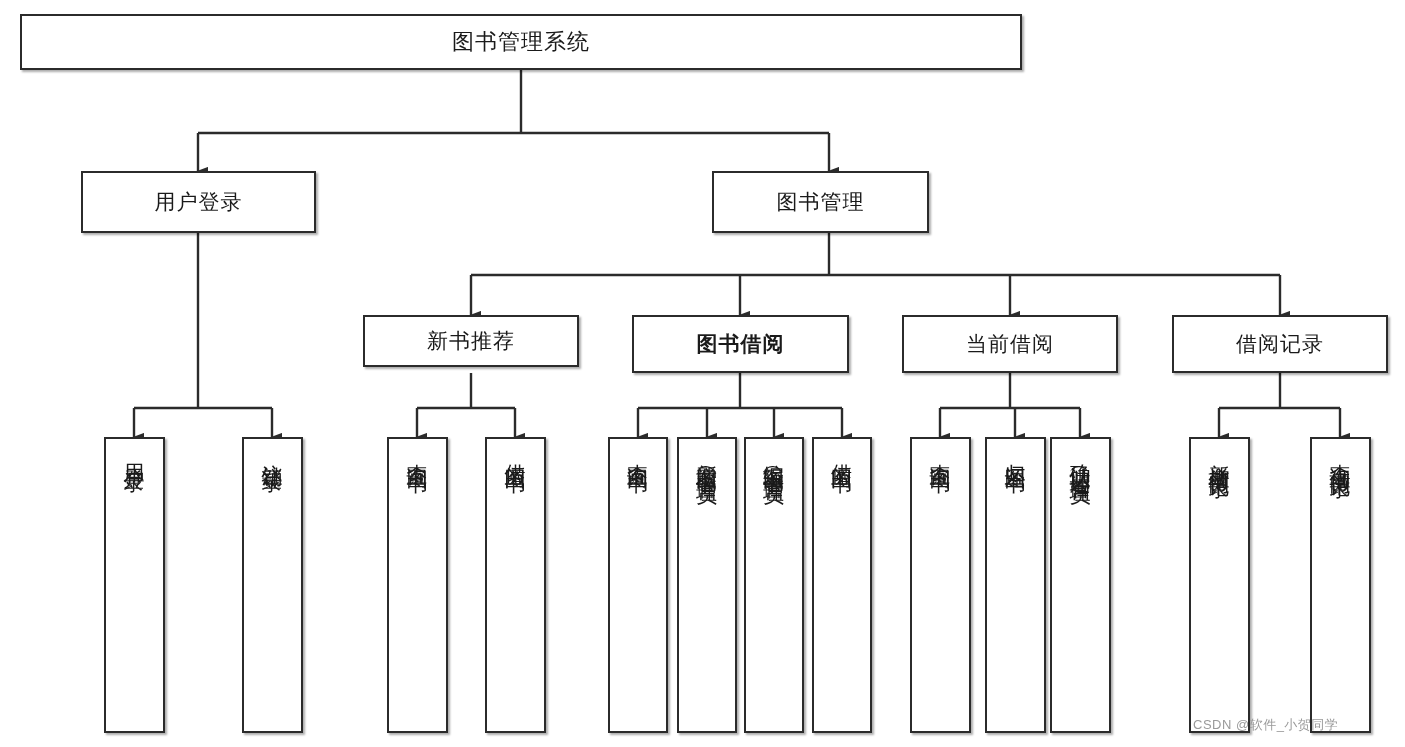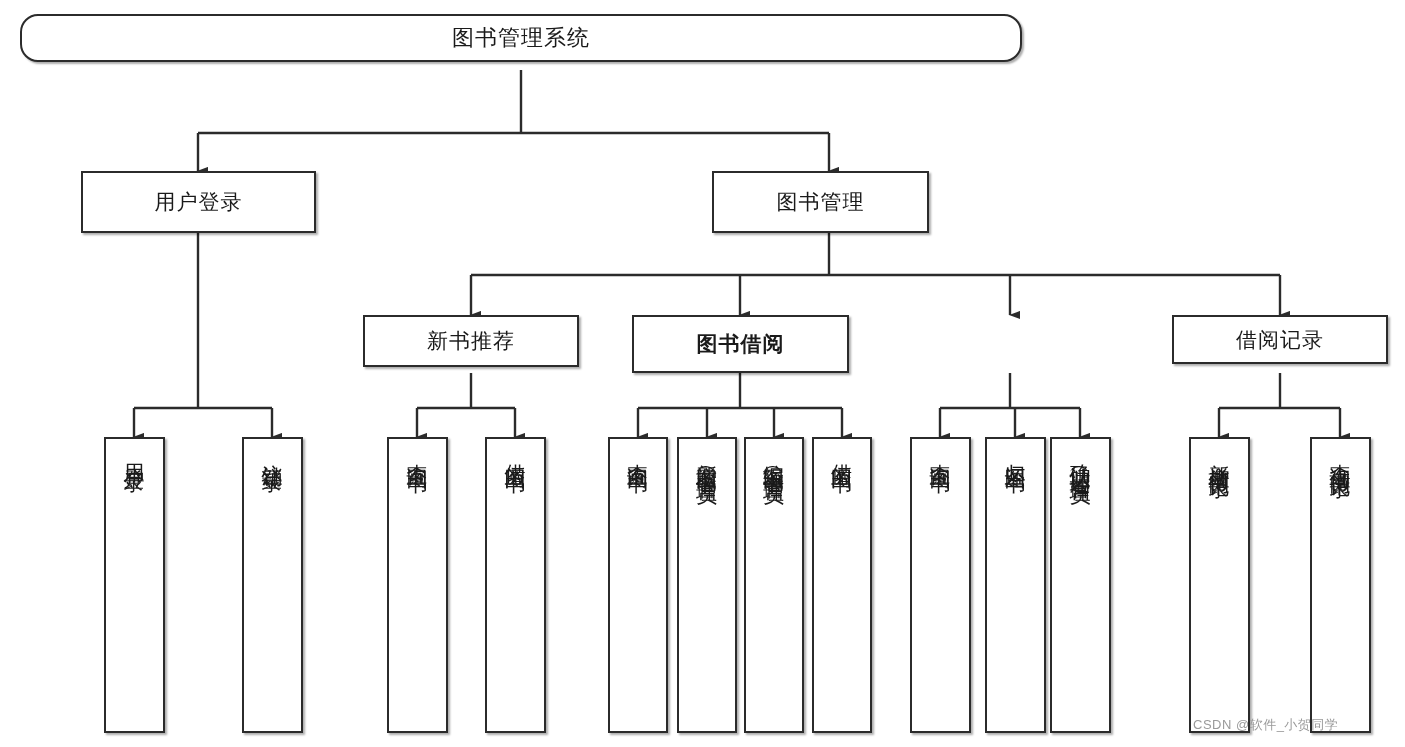--- a/index.html
+++ b/index.html
@@ -107,38 +107,41 @@
         <line x1="940" y1="408" x2="940" y2="437" marker-end="url(#arrowhead)"></line>
         <line x1="1015" y1="408" x2="1015" y2="437" marker-end="url(#arrowhead)"></line>
         <line x1="1080" y1="408" x2="1080" y2="437" marker-end="url(#arrowhead)"></line>
         <line x1="1280" y1="373" x2="1280" y2="408"></line>
         <line x1="1219" y1="408" x2="1340" y2="408"></line>
         <line x1="1219" y1="408" x2="1219" y2="437" marker-end="url(#arrowhead)"></line>
         <line x1="1340" y1="408" x2="1340" y2="437" marker-end="url(#arrowhead)"></line>
       </g>
   </svg>
 
-  <div class="node root horizontal" style="left: 20px; top: 14px; width: 1002px; height: 48px; border-radius: 18px;">
+  <div class="node root horizontal" style="left: 20px; top: 14px; width: 1002px; height: 56px;">
     <span class="node-label">图书管理系统</span>
   </div>
 
   <div class="node horizontal" style="left: 81px; top: 171px; width: 235px; height: 62px;">
     <span class="node-label">用户登录</span>
   </div>
   <div class="node horizontal" style="left: 712px; top: 171px; width: 217px; height: 62px;">
     <span class="node-label">图书管理</span>
   </div>
 
   <div class="node horizontal" style="left: 363px; top: 315px; width: 216px; height: 52px;">
     <span class="node-label">新书推荐</span>
   </div>
   <div class="node horizontal" style="left: 632px; top: 315px; width: 217px; height: 58px; font-weight: bold;">
     <span class="node-label">图书借阅</span>
   </div>
-  <div class="node horizontal" style="left: 1172px; top: 315px; width: 216px; height: 49px;">
+  <div class="node horizontal" style="left: 902px; top: 315px; width: 216px; height: 58px;">
+    <span class="node-label">当前借阅</span>
+  </div>
+  <div class="node horizontal" style="left: 1172px; top: 315px; width: 216px; height: 58px;">
     <span class="node-label">借阅记录</span>
   </div>
 
   <div class="node vertical" style="left: 104px; top: 437px; width: 61px; height: 296px;">
     <span class="node-label">用户登录</span>
   </div>
   <div class="node vertical" style="left: 242px; top: 437px; width: 61px; height: 296px;">
     <span class="node-label">注销登录</span>
   </div>
   <div class="node vertical" style="left: 387px; top: 437px; width: 61px; height: 296px;">

